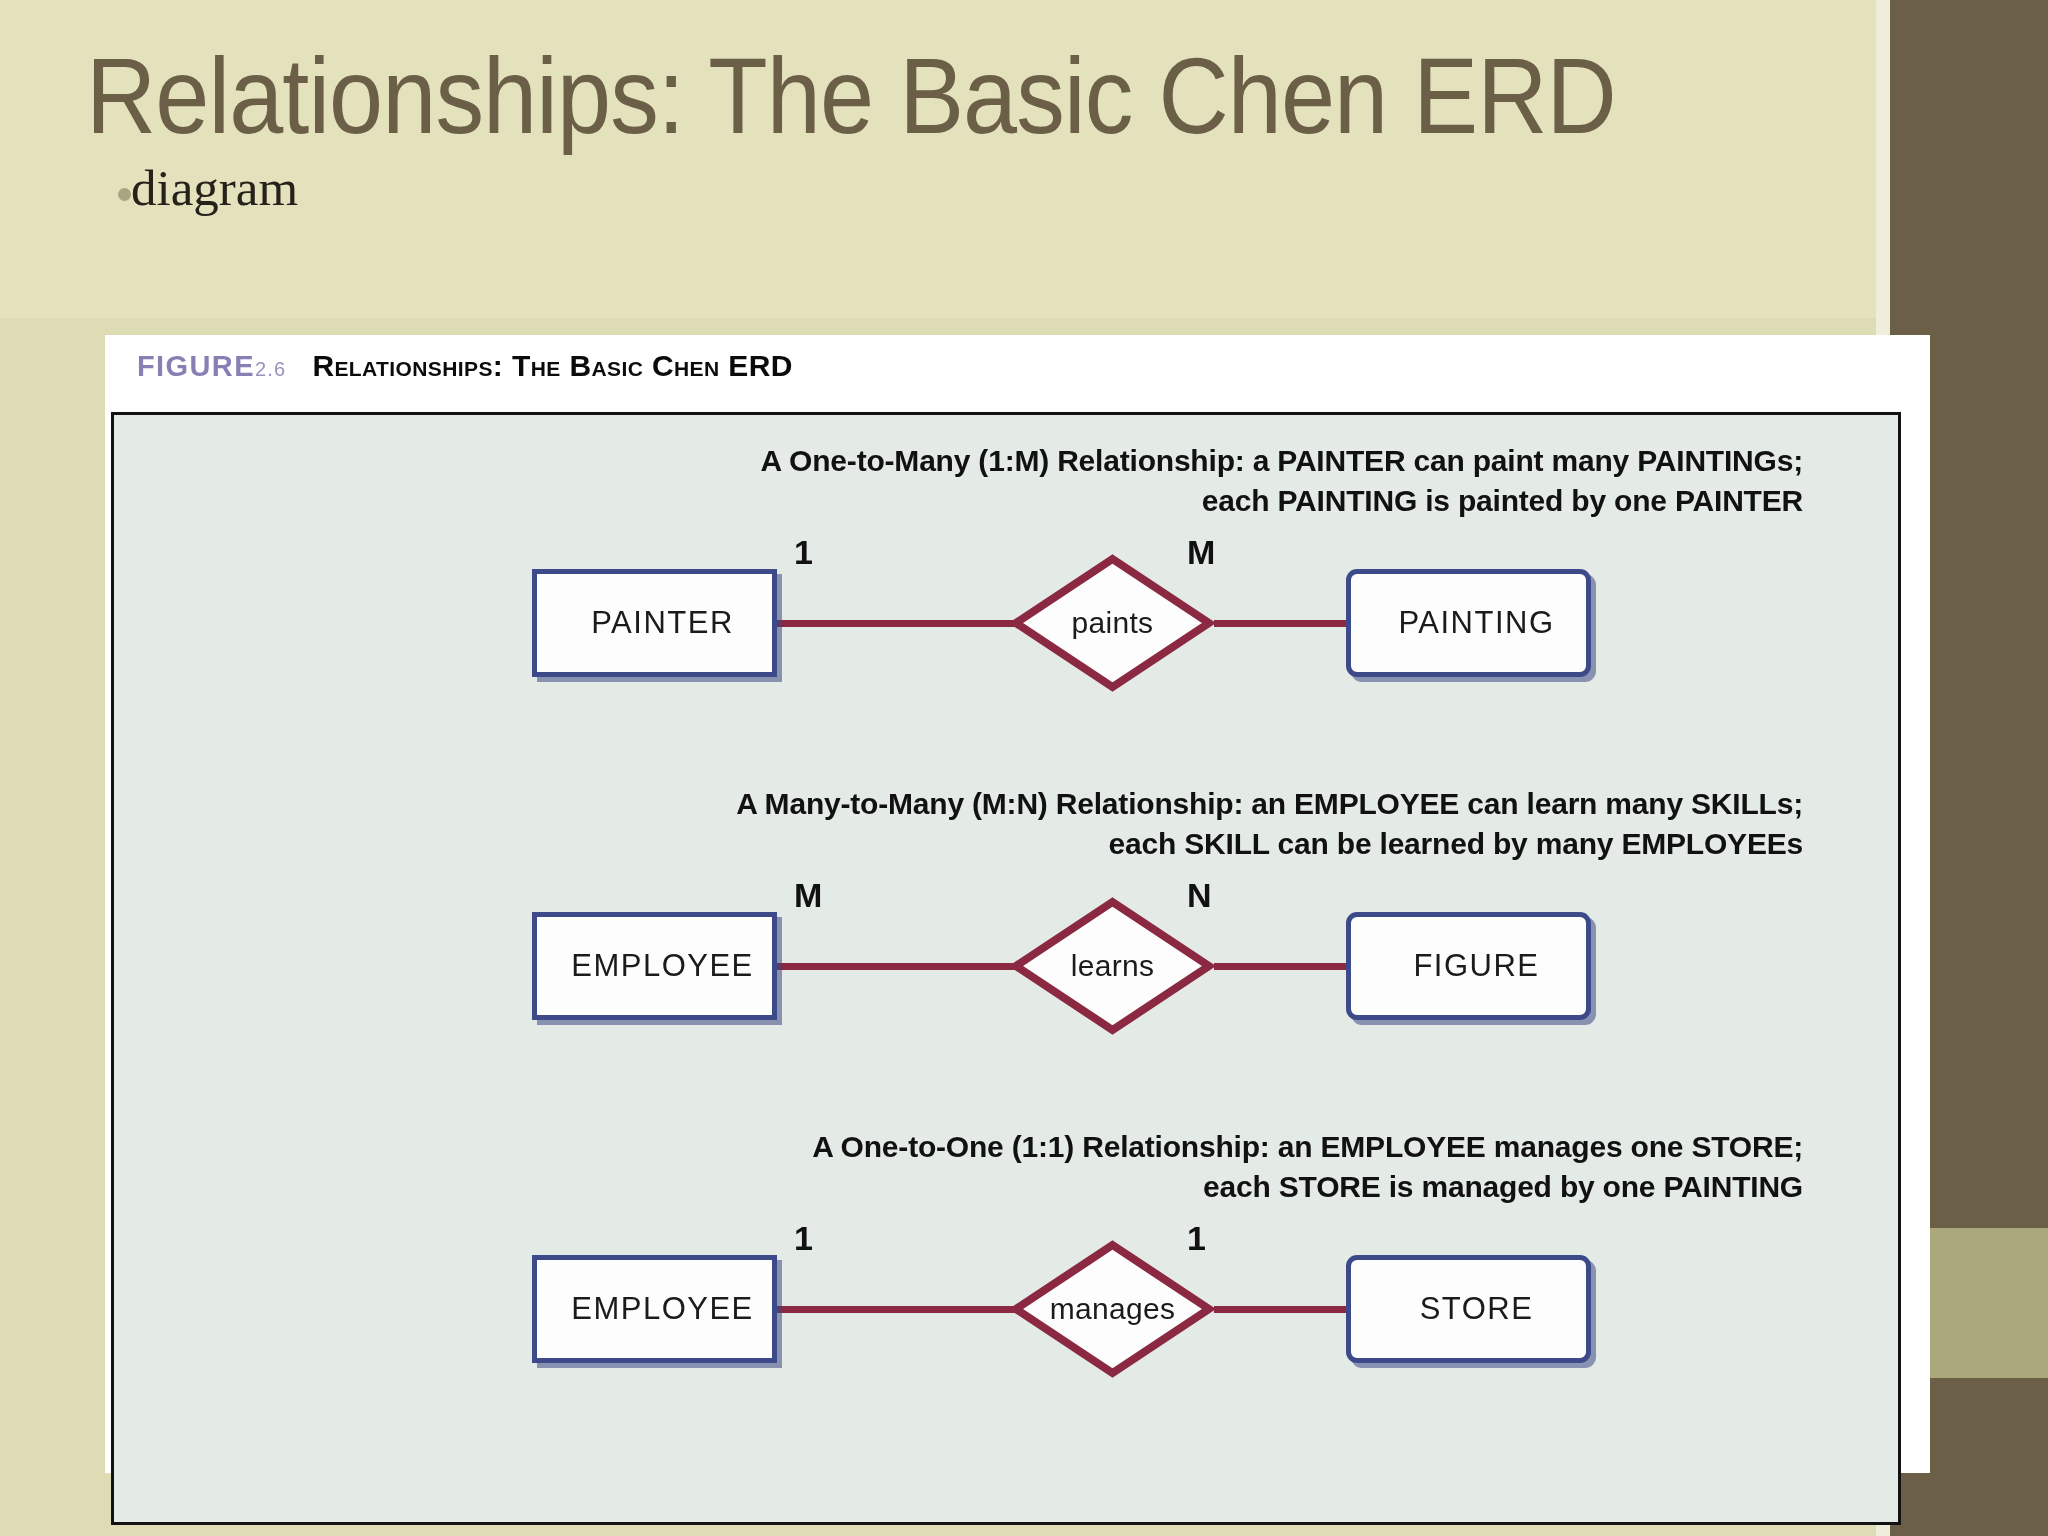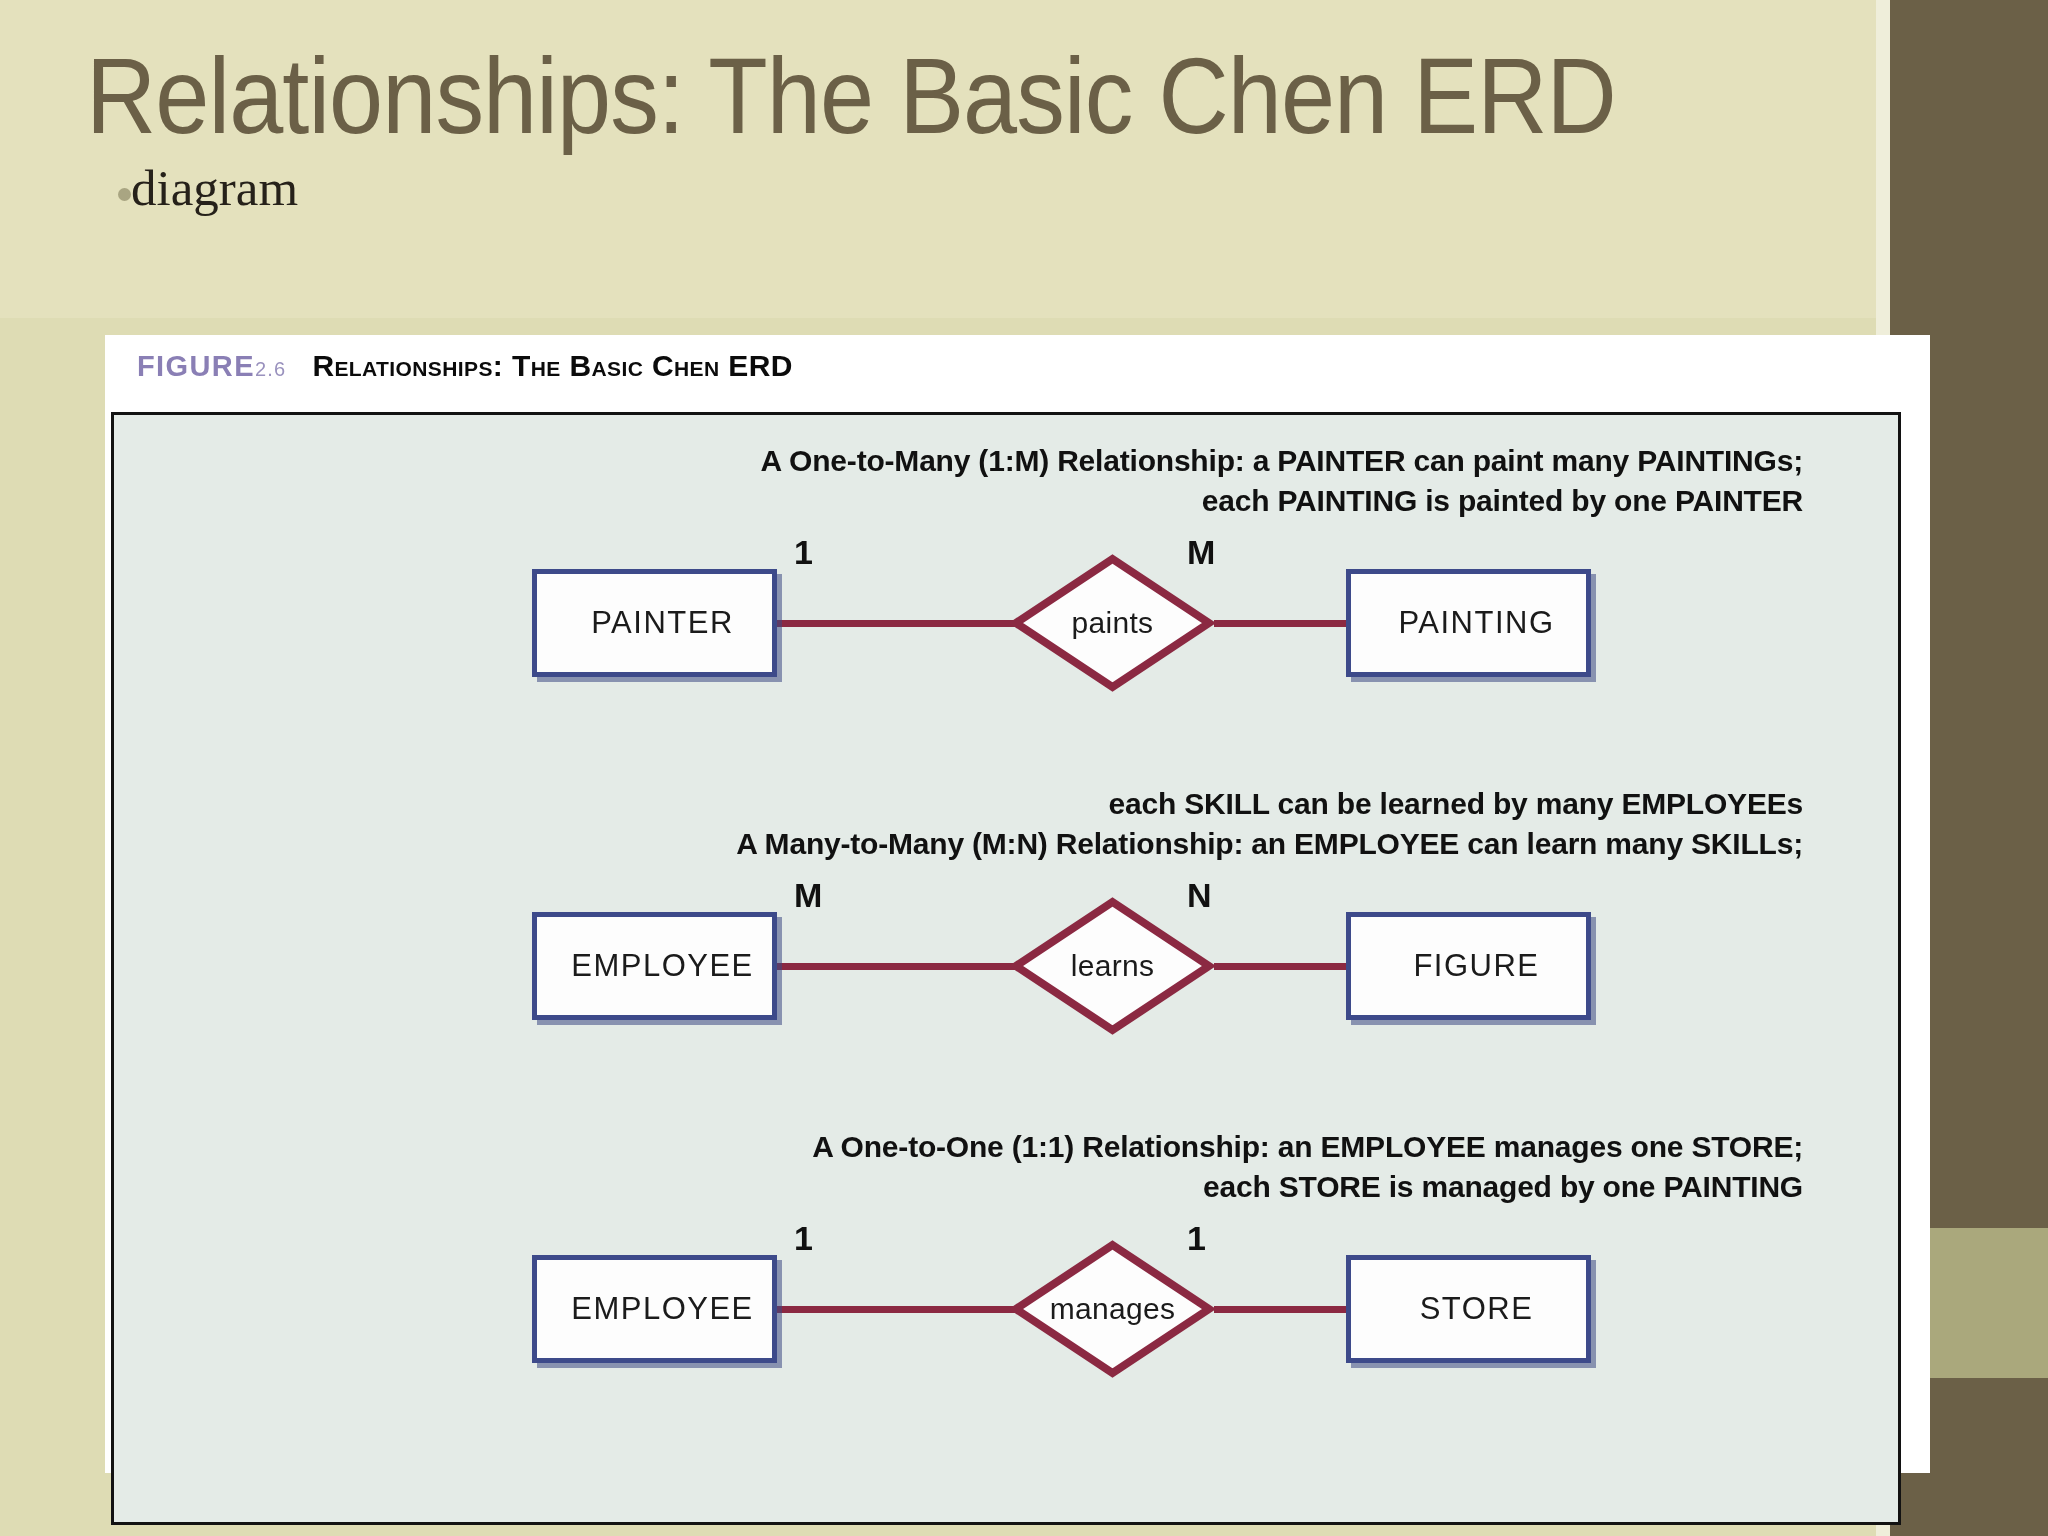--- a/index.html
+++ b/index.html
@@ -203,21 +203,21 @@
     justify-content: center;
     padding-left: 16px;
   }
   .entity span {
     font-family: "Liberation Sans Narrow", "Liberation Sans", sans-serif;
     font-size: 31px;
     letter-spacing: 1.5px;
     color: #1b1b1b;
   }
   .entity.left  { left: 418px; }
-  .entity.right { left: 1232px; }
+  .entity.right { left: 1232px; border-radius: 11px; }
 
   
   .conn {
     position: absolute;
     top: 79px;
     height: 7px;
     background: #8b2942;
   }
   .conn.left  { left: 660px; width: 256px; }
   .conn.right { left: 1100px; width: 140px; }
@@ -305,22 +305,22 @@
             <div class="diamond-label">paints</div>
           </div>
           <div class="entity right">
             <span>PAINTING</span>
           </div>
         </div>
       </div>
 
       <div class="rel-section" style="top:369px;">
         <div class="rel-desc">
+          <span class="line">A Many-to-Many (M:N) Relationship: an EMPLOYEE can learn many SKILLs;</span>
           <span class="line">each SKILL can be learned by many EMPLOYEEs</span>
-          <span class="line">A Many-to-Many (M:N) Relationship: an EMPLOYEE can learn many SKILLs;</span>
         </div>
         <div class="erd-row">
           <div class="card left">M</div>
           <div class="card right">N</div>
           <div class="conn left"></div>
           <div class="conn right"></div>
           <div class="entity left">
             <span>EMPLOYEE</span>
           </div>
           <div class="diamond">

